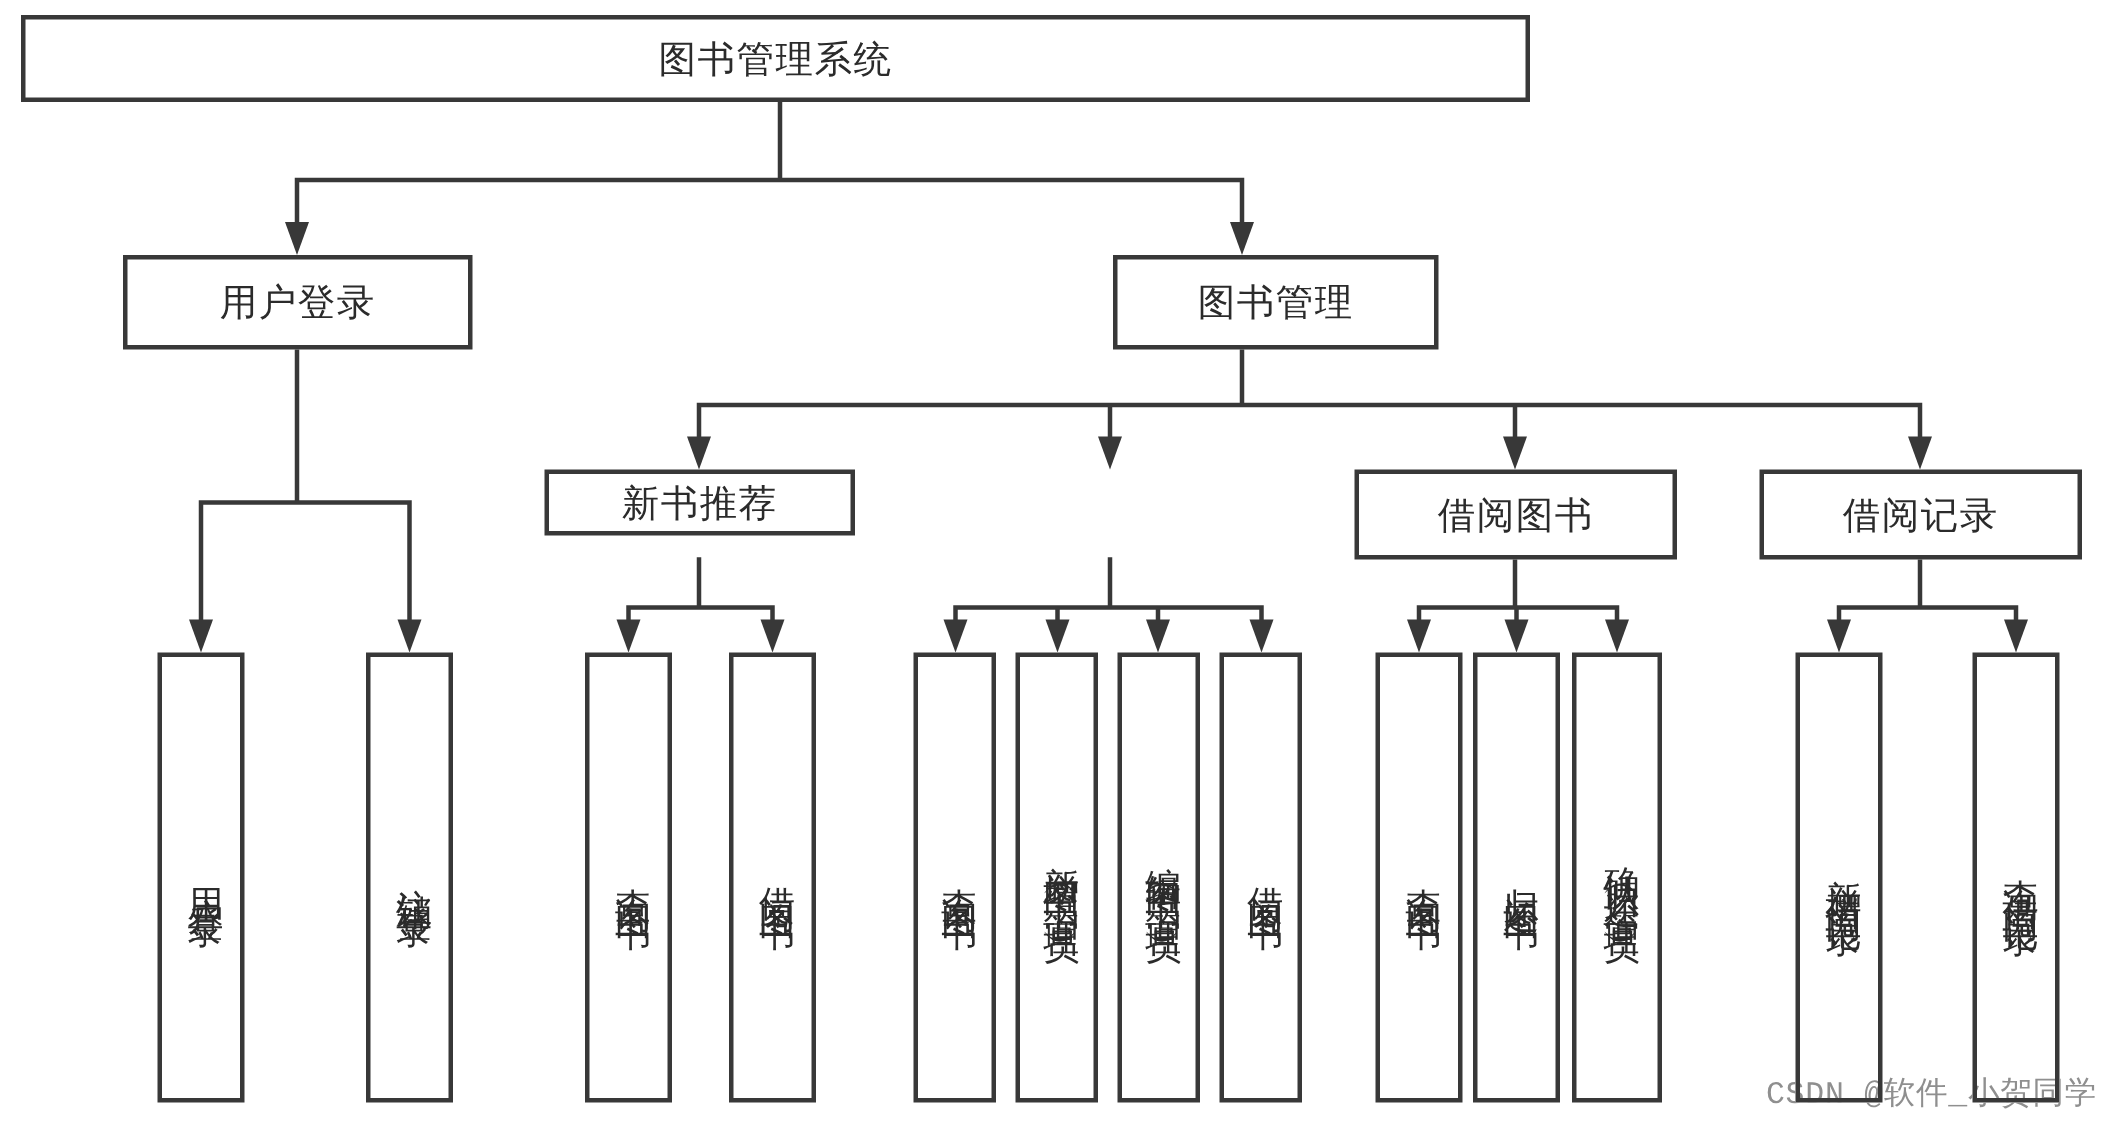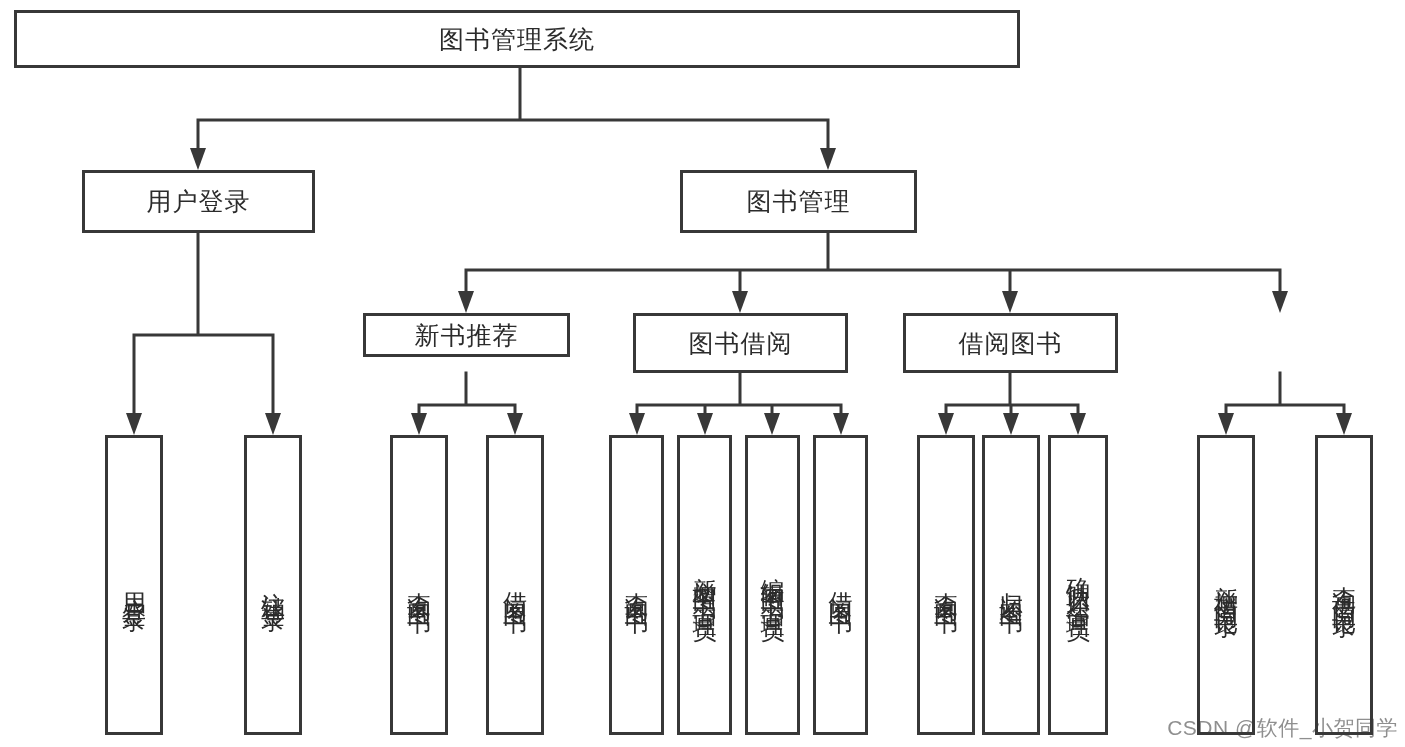--- a/index.html
+++ b/index.html
@@ -2,21 +2,21 @@
 <html><head>
 <meta charset="utf-8">
 <style>
   html, body { margin: 0; padding: 0; background: #ffffff; }
   .canvas {
     position: relative;
     width: 1405px;
     height: 747px;
     background: #ffffff;
     overflow: hidden;
-    font-family: Liberation Sans, sans-serif;
+    font-family: Liberation Mono, monospace;
     color: #2b2b2b;
   }
   .connectors {
     position: absolute;
     left: 0; top: 0;
     width: 1405px; height: 747px;
     pointer-events: none;
   }
   .node {
     position: absolute;
@@ -82,25 +82,25 @@
       <polygon points="1003,413 1019,413 1011,435"></polygon>
       <polygon points="1070,413 1086,413 1078,435"></polygon>
       <polygon points="1218,413 1234,413 1226,435"></polygon>
       <polygon points="1336,413 1352,413 1344,435"></polygon>
     </g>
   </svg>
 
   <div class="node hnode" style="left:14px; top:10px; width:1006px; height:58px">图书管理系统</div>
 
   <div class="node hnode" style="left:82px; top:170px; width:233px; height:63px">用户登录</div>
-  <div class="node hnode" style="left:680px; top:170px; width:237px; height:63px">图书管理</div>
+  <div class="node hnode" style="left:742px; top:170px; width:217px; height:63px">图书管理</div>
 
   <div class="node hnode" style="left:363px; top:313px; width:207px; height:44px">新书推荐</div>
-  <div class="node hnode" style="left:633px; top:313px; width:215px; height:60px">图书借阅</div>
   <div class="node hnode" style="left:903px; top:313px; width:215px; height:60px">借阅图书</div>
+  <div class="node hnode" style="left:1173px; top:313px; width:215px; height:60px">借阅记录</div>
 
   <div class="node vnode" style="left:105px; top:435px; width:58px; height:300px">用户登录</div>
   <div class="node vnode" style="left:244px; top:435px; width:58px; height:300px">注销登录</div>
 
   <div class="node vnode" style="left:390px; top:435px; width:58px; height:300px">查询图书</div>
   <div class="node vnode" style="left:486px; top:435px; width:58px; height:300px">借阅图书</div>
 
   <div class="node vnode" style="left:609px; top:435px; width:55px; height:300px">查询图书</div>
   <div class="node vnode" style="left:677px; top:435px; width:55px; height:300px">新增图书（管理员）</div>
   <div class="node vnode" style="left:745px; top:435px; width:55px; height:300px">编辑图书（管理员）</div>

